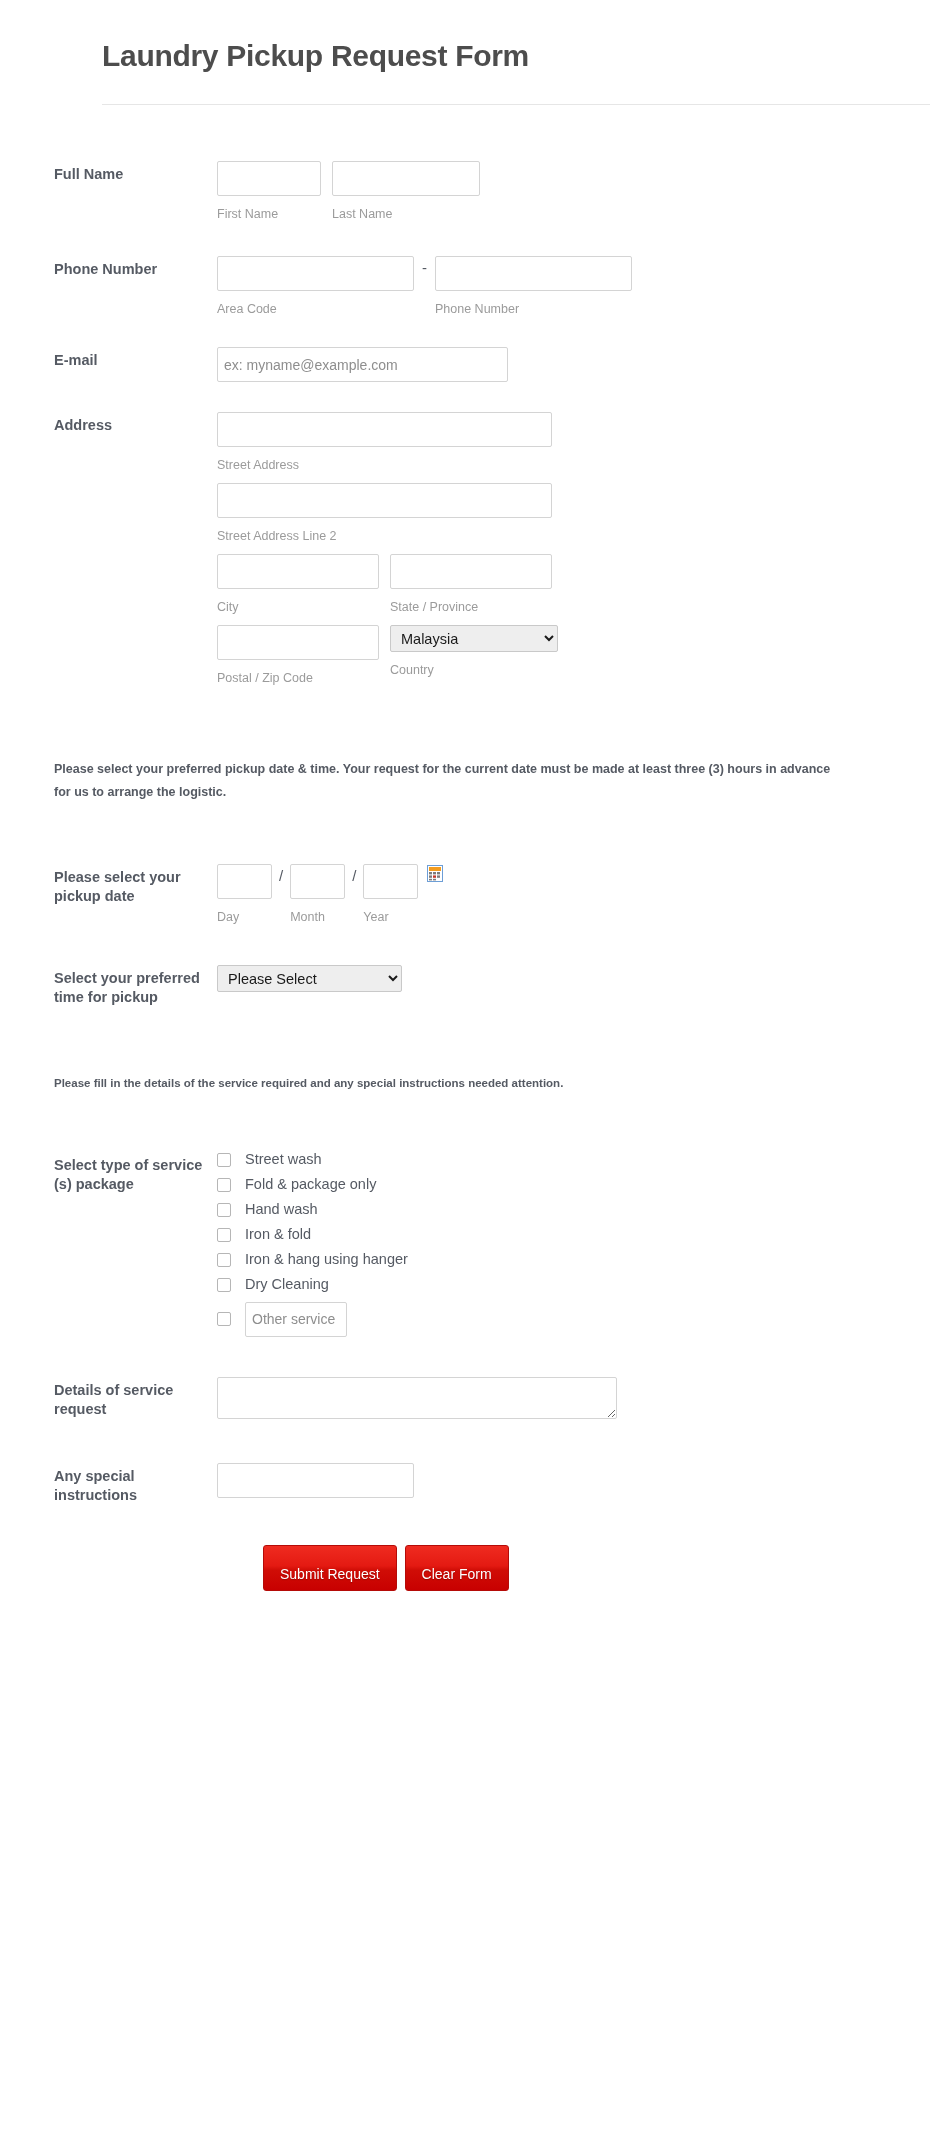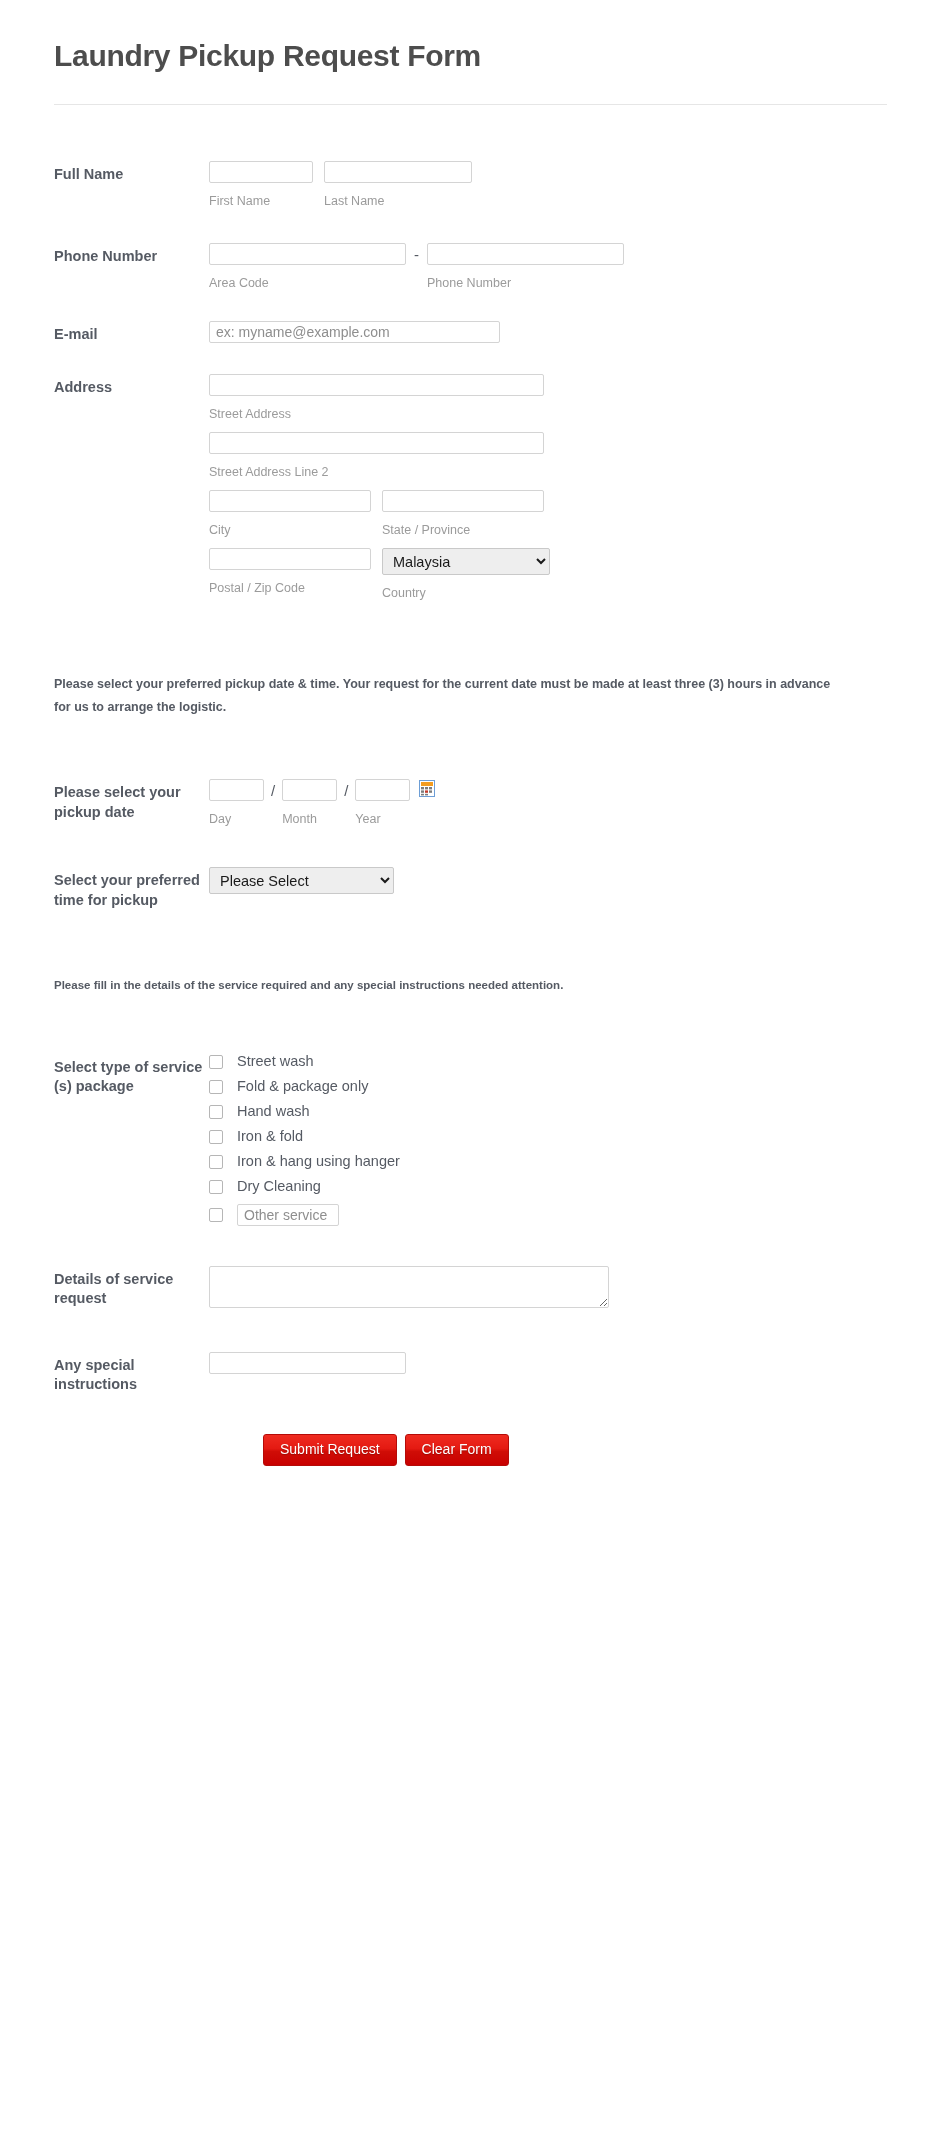--- a/index.html
+++ b/index.html
@@ -13,20 +13,21 @@
     font-family: "Liberation Sans", sans-serif;
     color: #555a63;
     -webkit-font-smoothing: antialiased;
   }
 
   .page { width: 930px; position: relative; }
 
   
   .form-header {
     padding: 38px 54px 0 54px;
+    margin-left: 48px;
   }
   .form-title {
     font-size: 30px;
     font-weight: bold;
     color: #4d4d4d;
     letter-spacing: -0.3px;
     margin: 0 0 30px 0;
     line-height: 1.2;
   }
   .header-rule {
@@ -54,20 +55,21 @@
     color: #555a63;
     line-height: 1.85;
     margin: 0;
     max-width: 780px;
   }
   .section-note.small { font-size: 11.5px; line-height: 1.6; }
 
   .row {
     display: flex;
     align-items: flex-start;
+    gap: 8px;
   }
   .row-label {
     width: 155px;
     flex: 0 0 155px;
     font-size: 14.5px;
     font-weight: bold;
     color: #555a63;
     line-height: 1.32;
     padding-top: 4px;
   }
@@ -84,21 +86,21 @@
 
   input.txt, textarea.txt {
     font-family: "Liberation Sans", sans-serif;
     font-size: 14px;
     color: #555a63;
     background: #ffffff;
     border: 1px solid #d4d4d4;
     border-radius: 2px;
     padding: 4px 6px;
     outline: none;
-    height: 22px;
+    height: 35px;
   }
   textarea.txt { height: auto; resize: vertical; }
   input.txt::placeholder, textarea.txt::placeholder { color: #8e8e8e; }
 
   select.sel {
     font-family: "Liberation Sans", sans-serif;
     font-size: 14.5px;
     color: #1a1a1a;
     background: #eeeeee;
     border: 1px solid #c9c9c9;
@@ -181,21 +183,21 @@
     display: flex;
     gap: 8px;
     padding-left: 209px;
   }
   .btn {
     font-family: "Liberation Sans", sans-serif;
     font-size: 14px;
     color: #ffffff;
     border: 1px solid #b50b08;
     border-radius: 3px;
-    padding: 7px 16px 8px 16px;
+    padding: 21px 16px 8px 16px;
     cursor: pointer;
     background: linear-gradient(to bottom, #ef2b20 0%, #e41a12 45%, #d00d06 55%, #c80000 100%);
     text-shadow: 0 1px 1px rgba(0,0,0,0.25);
     line-height: 1.1;
   }
 
   
   .sp-40 { height: 40px; }
   .sp-34 { height: 34px; }
   .sp-30 { height: 30px; }

